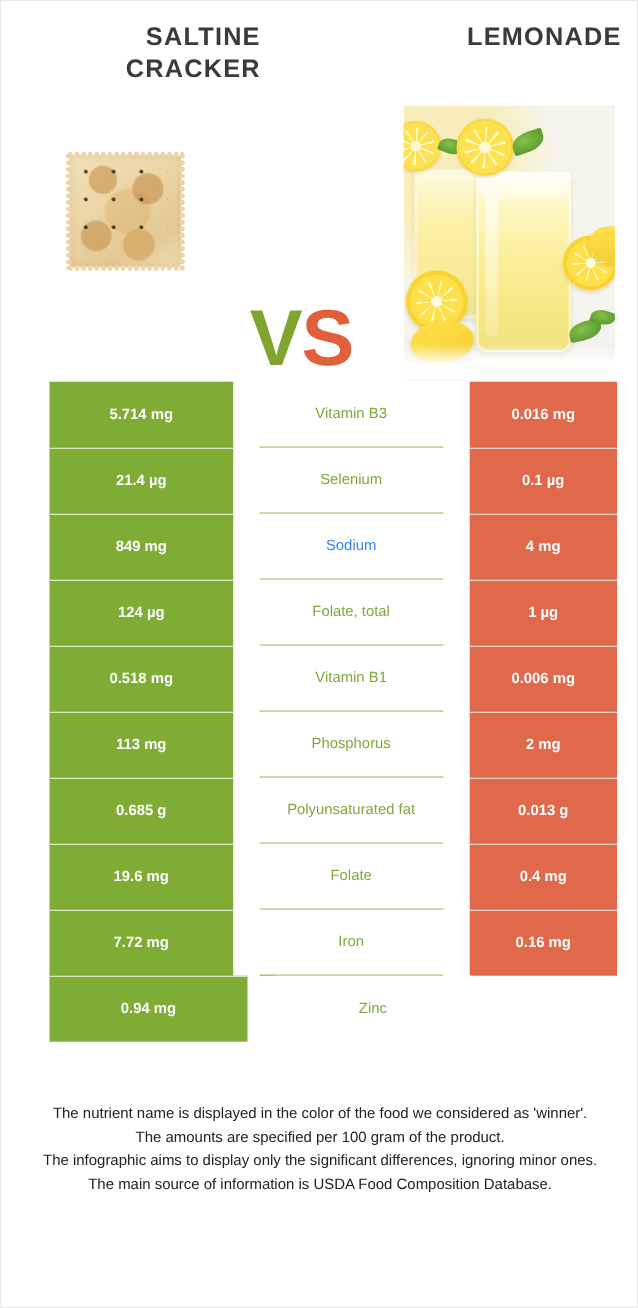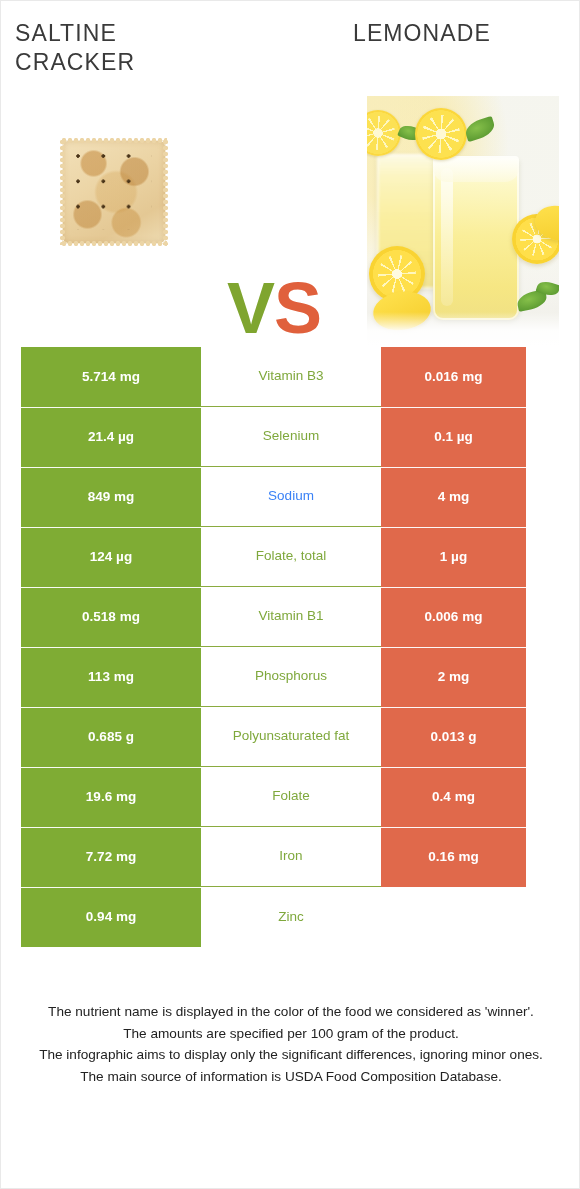--- a/index.html
+++ b/index.html
@@ -29,25 +29,25 @@
     position: absolute;
     top: 0;
     left: 0;
     width: 580px;
     height: 100px;
   }
   .title {
     position: absolute;
     top: 18px;
     font-family: "Liberation Sans", "DejaVu Sans", sans-serif;
-    font-weight: 400;
+    font-weight: 700;
     font-size: 23px;
     letter-spacing: 1.1px;
     line-height: 29px;
-    text-align: left;
+    text-align: right;
     color: #3a3a3a;
     text-transform: uppercase;
   }
   .title-left {
     left: 14px;
     width: 222px;
   }
   .title-right {
     left: 352px;
     width: 212px;
@@ -291,20 +291,21 @@
     height: 60px;
     width: 540px;
   }
   .cell {
     display: flex;
     align-items: center;
     justify-content: center;
     box-sizing: border-box;
     font-size: 13.5px;
     line-height: 1.2;
+    margin-left: 24px;
   }
   .cell-left {
     width: 180px;
     background: #7FAC34;
     color: #ffffff;
     font-weight: 600;
   }
   .cell-mid {
     width: 180px;
     background: #ffffff;

